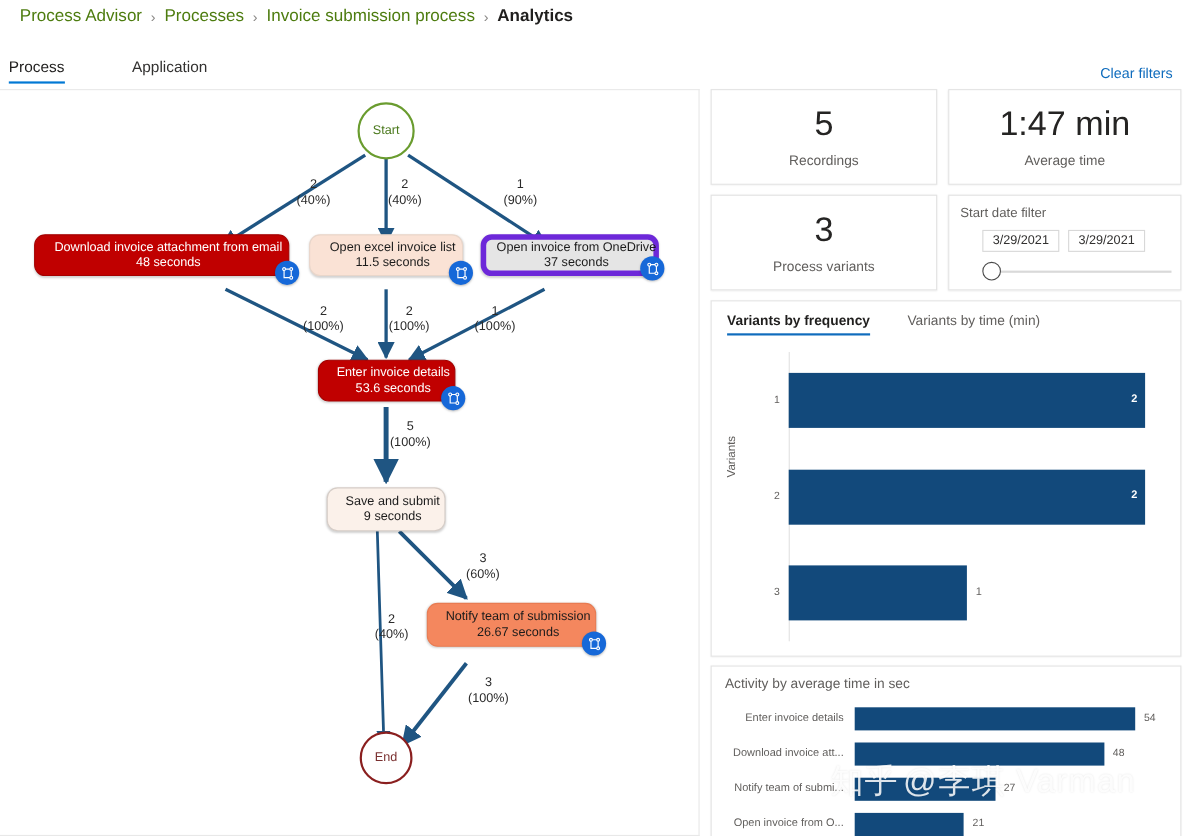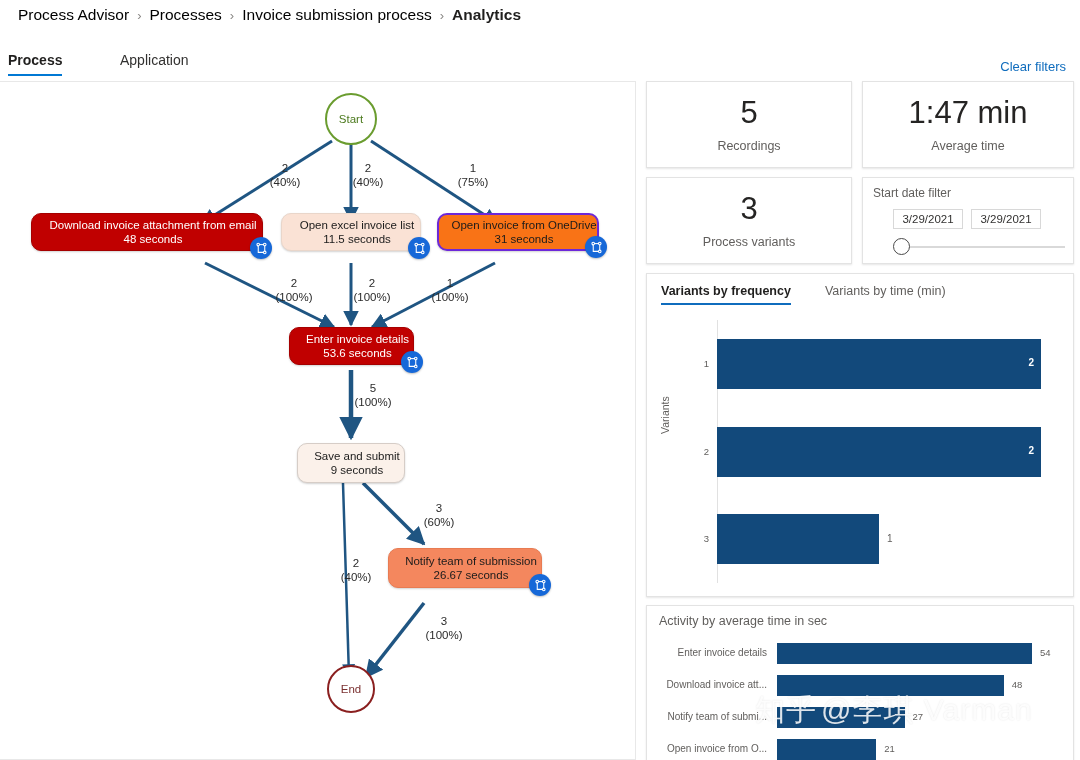--- a/index.html
+++ b/index.html
@@ -15,21 +15,21 @@
 
   
   #breadcrumb {
     position: absolute;
     left: 18px; top: 2px;
     height: 26px;
     display: flex; align-items: center;
     font-size: 15.5px;
     color: #323130;
   }
-  #breadcrumb .crumb { color: #000000; cursor: pointer; }
+  #breadcrumb .crumb { color: #4d7c0f; cursor: pointer; }
   #breadcrumb .crumb.current { font-weight: bold; color: #201f1e; cursor: default; }
   #breadcrumb .sep {
     color: #8a8886;
     margin: 0 8px;
     font-size: 13px;
   }
 
   
   #tabstrip {
     position: absolute;
@@ -38,21 +38,21 @@
   }
   .tab {
     position: absolute;
     top: 0;
     font-size: 14px;
     color: #323130;
     padding-bottom: 6px;
     cursor: pointer;
   }
   .tab.active {
-    font-weight: bold;
+    font-weight: normal;
     color: #201f1e;
     border-bottom: 2px solid #0078d4;
   }
   #tab-process { left: 8px; }
   #tab-application { left: 120px; font-weight: normal; }
 
   
   #clear-filters {
     position: absolute;
     right: 14px; top: 59px;
@@ -97,21 +97,21 @@
     display: flex; align-items: center; justify-content: center;
     font-size: 11.5px;
     cursor: pointer;
   }
   #node-start { border: 2px solid #6a9c2f; color: #4c7a1e; text-align: center; }
   #node-end   { border: 2px solid #8a1f1f; color: #7a3030; }
 
   
   .heat-5 { background: #c00000; color: #ffffff; border: 1px solid #a50000; }
   .heat-3 { background: #f4875e; color: #1b1b1b; border: 1px solid #e87b52; }
-  .heat-2 { background: #f97316; color: #1b1b1b; border: 2px solid #6d28d9; }
+  .heat-2 { background: #e5e5e5; color: #1b1b1b; border: 5px solid #6d28d9; }
   .heat-1 { background: #fae2d5; color: #1b1b1b; border: 1px solid #e9d6ca; }
   .heat-0 { background: #fbf1ea; color: #1b1b1b; border: 1px solid #d6cdc7; }
 
   .node-badge {
     position: absolute;
     width: 22px; height: 22px;
     border-radius: 50%;
     background: #1668d8;
     right: -10px; bottom: -9px;
     display: flex; align-items: center; justify-content: center;
@@ -376,21 +376,21 @@
         <circle cx="12" cy="12.8" r="1.6"></circle>
         <path d="M4 4.8 L4 12.8 L10.4 12.8"></path>
         <path d="M5.6 3.2 L10.4 3.2"></path>
         <path d="M12 4.8 L12 11.2"></path>
       </svg>
     </span>
   </div>
 
   <div class="node heat-2" style="left:437px; top:131px; width:162px; height:38px;">
     <span class="nlabel">Open invoice from OneDrive</span>
-    <span class="ntime">31 seconds</span>
+    <span class="ntime">37 seconds</span>
     <span class="node-badge">
       <svg width="13" height="13" viewBox="0 0 16 16" fill="none" stroke="#ffffff" stroke-width="1.3">
         <circle cx="4" cy="3.2" r="1.6"></circle>
         <circle cx="12" cy="3.2" r="1.6"></circle>
         <circle cx="12" cy="12.8" r="1.6"></circle>
         <path d="M4 4.8 L4 12.8 L10.4 12.8"></path>
         <path d="M5.6 3.2 L10.4 3.2"></path>
         <path d="M12 4.8 L12 11.2"></path>
       </svg>
     </span>
@@ -438,21 +438,21 @@
   <div class="edge-label" style="left:262px; top:80px; width:46px;">
     <span>2</span><br>
     <span>(40%)</span>
   </div>
   <div class="edge-label" style="left:345px; top:80px; width:46px;">
     <span>2</span><br>
     <span>(40%)</span>
   </div>
   <div class="edge-label" style="left:450px; top:80px; width:46px;">
     <span>1</span><br>
-    <span>(75%)</span>
+    <span>(90%)</span>
   </div>
 
   <div class="edge-label" style="left:268px; top:195px; width:52px;">
     <span>2</span><br>
     <span>(100%)</span>
   </div>
   <div class="edge-label" style="left:346px; top:195px; width:52px;">
     <span>2</span><br>
     <span>(100%)</span>
   </div>

